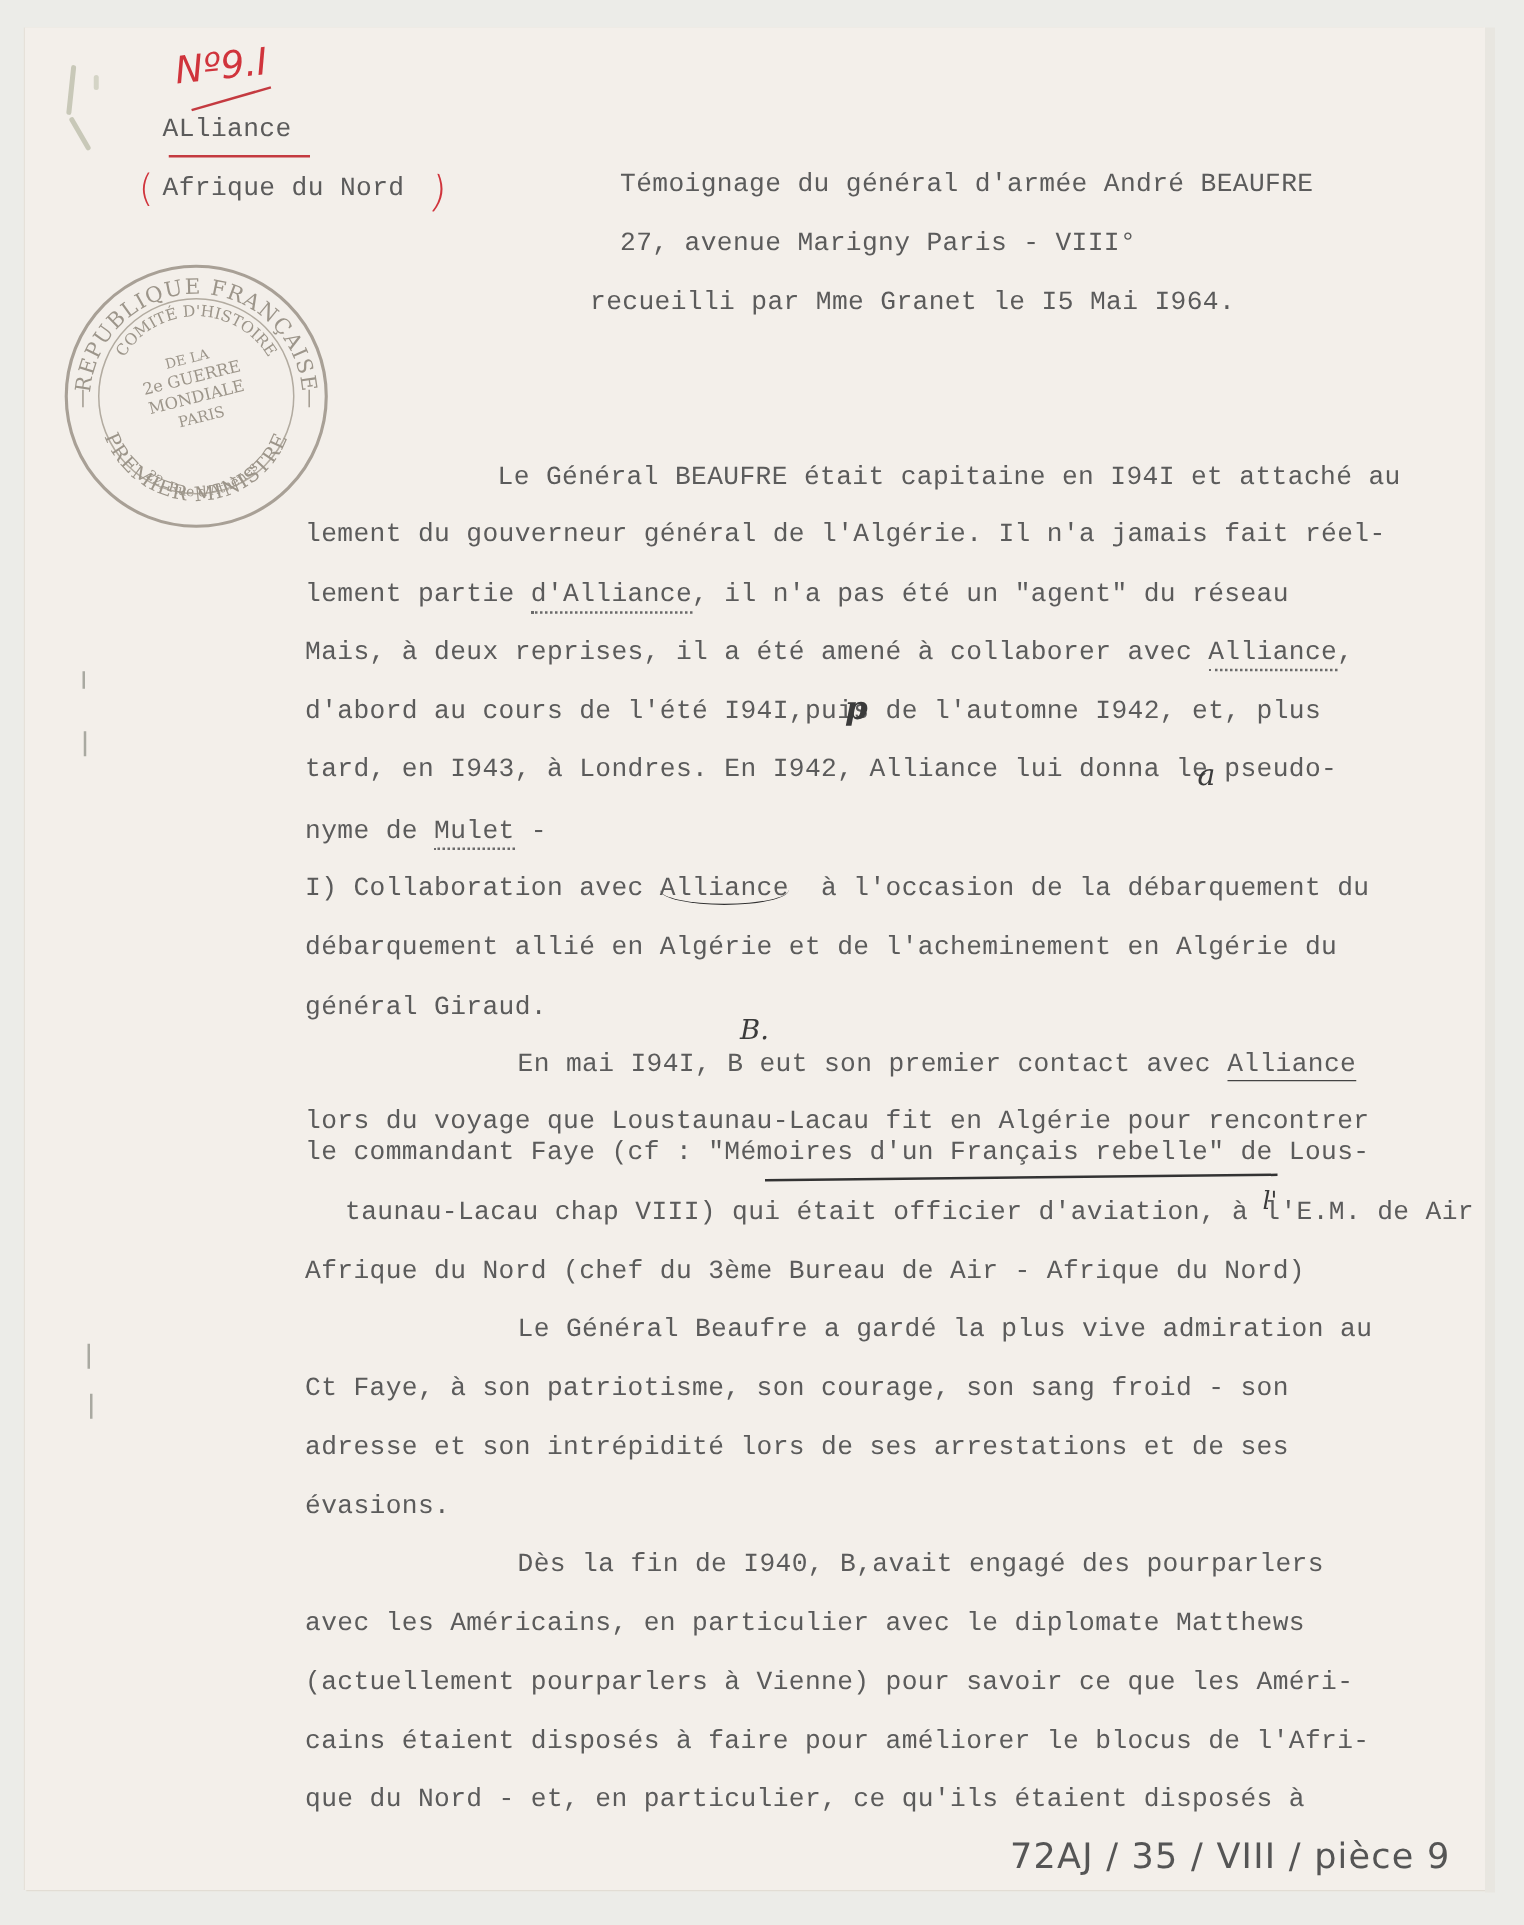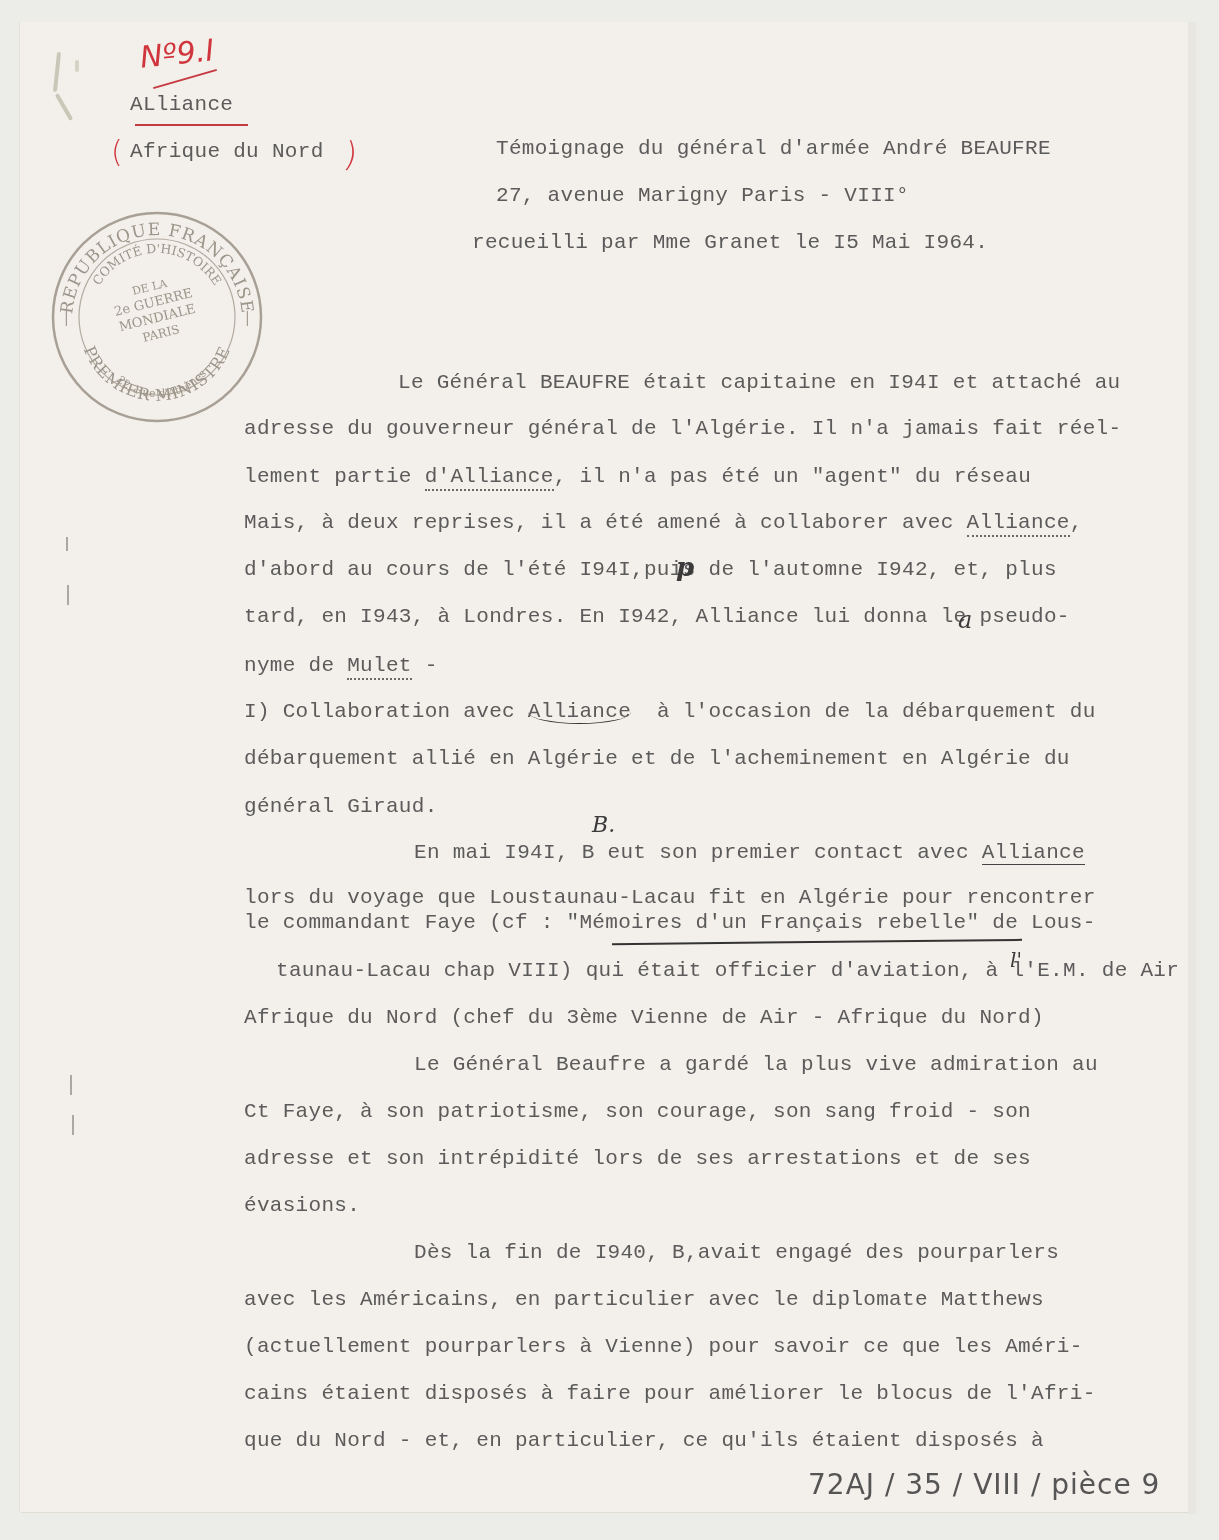--- a/index.html
+++ b/index.html
@@ -121,34 +121,34 @@
       <text x="107" y="112" font-size="13">MONDIALE</text>
       <text x="107" y="128" font-size="12">PARIS</text>
     </g>
     <text x="14" y="112" font-size="14">|</text>
     <text x="195" y="112" font-size="14">|</text>
   </g>
 </svg>
 
 <div class="type" style="left:0;top:0;">
   <span class="line" style="left:398px;top:372px;">Le Général BEAUFRE était capitaine en I94I et attaché au</span>
-  <span class="line" style="left:244px;top:418px;">adresse du gouverneur général de l'Algérie. Il n'a jamais fait réel-</span>
+  <span class="line" style="left:244px;top:418px;">lement du gouverneur général de l'Algérie. Il n'a jamais fait réel-</span>
   <span class="line" style="left:244px;top:466px;"><span>lement partie </span><span class="u-dot">d'Alliance</span><span>, il n'a pas été un "agent" du réseau</span></span>
   <span class="line" style="left:244px;top:512px;"><span>Mais, à deux reprises, il a été amené à collaborer avec </span><span class="u-dot">Alliance</span><span>,</span></span>
   <span class="line" style="left:244px;top:559px;">d'abord au cours de l'été I94I,puis de l'automne I942, et, plus</span>
   <span class="line" style="left:244px;top:606px;">tard, en I943, à Londres. En I942, Alliance lui donna le pseudo-</span>
   <span class="line" style="left:244px;top:655px;"><span>nyme de </span><span class="u-dot">Mulet</span><span> -</span></span>
   <span class="line" style="left:244px;top:701px;"><span>I) Collaboration avec </span><span style="border-bottom:1.5px solid #333;border-radius:0 0 50% 50%;">Alliance</span><span>  à l'occasion de la débarquement du</span></span>
   <span class="line" style="left:244px;top:748px;">débarquement allié en Algérie et de l'acheminement en Algérie du</span>
   <span class="line" style="left:244px;top:796px;">général Giraud.</span>
   <span class="line" style="left:414px;top:842px;"><span>En mai I94I, B eut son premier contact avec </span><span style="border-bottom:1.5px solid #444;">Alliance</span></span>
   <span class="line" style="left:244px;top:865px;margin-top:22px;">lors du voyage que Loustaunau-Lacau fit en Algérie pour rencontrer</span>
   <span class="line" style="left:244px;top:912px;">le commandant Faye (cf : "Mémoires d'un Français rebelle" de Lous-</span>
   <span class="line" style="left:244px;top:960px;margin-left:32px;">taunau-Lacau chap VIII) qui était officier d'aviation, à l'E.M. de Air</span>
-  <span class="line" style="left:244px;top:1007px;">Afrique du Nord (chef du 3ème Vienne de Air - Afrique du Nord)</span>
+  <span class="line" style="left:244px;top:1007px;">Afrique du Nord (chef du 3ème Bureau de Air - Afrique du Nord)</span>
   <span class="line" style="left:414px;top:1054px;">Le Général Beaufre a gardé la plus vive admiration au</span>
   <span class="line" style="left:244px;top:1101px;">Ct Faye, à son patriotisme, son courage, son sang froid - son</span>
   <span class="line" style="left:244px;top:1148px;">adresse et son intrépidité lors de ses arrestations et de ses</span>
   <span class="line" style="left:244px;top:1195px;">évasions.</span>
   <span class="line" style="left:414px;top:1242px;">Dès la fin de I940, B,avait engagé des pourparlers</span>
   <span class="line" style="left:244px;top:1289px;">avec les Américains, en particulier avec le diplomate Matthews</span>
   <span class="line" style="left:244px;top:1336px;">(actuellement pourparlers à Vienne) pour savoir ce que les Améri-</span>
   <span class="line" style="left:244px;top:1383px;">cains étaient disposés à faire pour améliorer le blocus de l'Afri-</span>
   <span class="line" style="left:244px;top:1430px;">que du Nord - et, en particulier, ce qu'ils étaient disposés à</span>
 </div>

